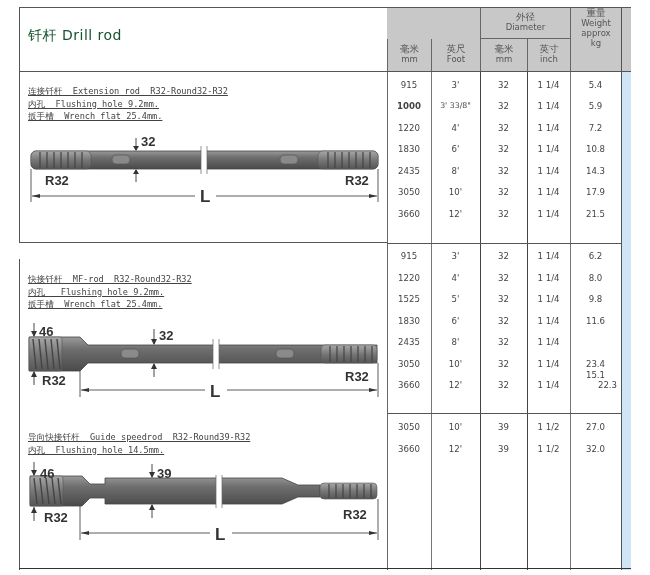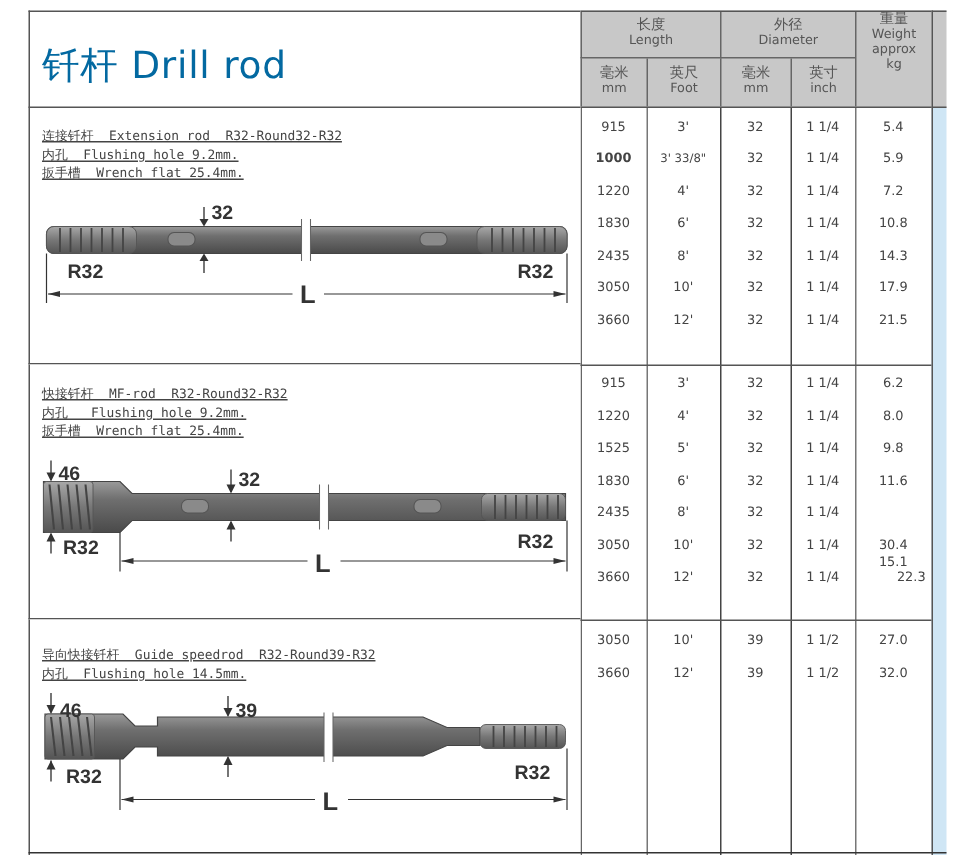--- a/index.html
+++ b/index.html
@@ -4,21 +4,21 @@
 <style>
   html, body { margin: 0; padding: 0; background: #ffffff; }
   body { width: 650px; height: 575px; position: relative; overflow: hidden;
          font-family: "DejaVu Sans", sans-serif; color: #333; }
 
   .sheet { position: absolute; left: 19px; top: 7px; width: 612px; height: 563px; }
 
   
   .title-cell { position: absolute; left: 0; top: 0; width: 368px; height: 65px;
                 border: 1.5px solid #555; border-right: none; box-sizing: border-box; background:#fff; }
-  .title-text { position: absolute; left: 8px; top: 19px; font-size: 25px; color: #0369a1;
+  .title-text { position: absolute; left: 8px; top: 19px; font-size: 14px; color: #14532d;
                 font-family: "DejaVu Sans", sans-serif; letter-spacing: 0.5px; }
 
   .section { position: absolute; left: 0; width: 368px; border-left: 1.5px solid #555;
              border-bottom: 1.5px solid #555; box-sizing: border-box; background: #fff; }
   .desc { position: absolute; left: 8px; font-family: "DejaVu Sans Mono", monospace;
           font-size: 8.6px; line-height: 12.5px; color: #444; white-space: pre; text-decoration: underline; }
 
   
   .tbl { position: absolute; left: 368px; top: 0; width: 234px; height: 563px; }
   .hdr { position: absolute; top: 0; height: 65px; left: 0; width: 234px; background: #c8c8c8;
@@ -43,24 +43,20 @@
 <body>
 
 <div class="sheet">
 
   <div class="title-cell">
     <div class="title-text">钎杆 Drill rod</div>
   </div>
 
   <div class="tbl">
     <div class="hdr">
-      <div class="hcell" style="left:0;top:0;width:93px;height:31px;padding-top:4px;border-bottom:1.2px solid #666;">
-        <span class="cn">长度</span>
-        <span>Length</span>
-      </div>
       <div class="hcell" style="left:93px;top:0;width:90px;height:31px;padding-top:4px;border-bottom:1.2px solid #666;">
         <span class="cn">外径</span>
         <span>Diameter</span>
       </div>
       <div class="hcell" style="left:183px;top:0;width:51px;height:63px;padding-top:0;">
         <span class="cn">重量</span>
         <span style="display:block">Weight</span>
         <span style="display:block">approx</span>
         <span style="display:block">kg</span>
       </div>
@@ -145,21 +141,21 @@
       <line x1="11" y1="97" x2="11" y2="130" stroke="#333" stroke-width="0.8"></line>
       <line x1="358" y1="97" x2="358" y2="130" stroke="#333" stroke-width="0.8"></line>
       <line x1="12" y1="124" x2="175" y2="124" stroke="#333" stroke-width="0.8"></line>
       <line x1="196" y1="124" x2="357" y2="124" stroke="#333" stroke-width="0.8"></line>
       <polygon points="12,124 20,122 20,126" fill="#333"></polygon>
       <polygon points="357,124 349,122 349,126" fill="#333"></polygon>
       <text x="180" y="130" font-size="17">L</text>
     </svg>
   </div>
 
-  <div class="section" style="top:236px;height:170px;">
+  <div class="section" style="top:252px;height:170px;">
     <div class="desc" style="top:14px;">快接钎杆  MF-rod  R32-Round32-R32</div>
     <div class="desc" style="top:26.5px;">内孔   Flushing hole 9.2mm.</div>
     <div class="desc" style="top:39px;">扳手槽  Wrench flat 25.4mm.</div>
     <svg style="position:absolute;left:0;top:0" width="368" height="170">
       <path d="M9,78 L60,78 L68,86 L357,86 L357,104 L68,104 L60,112 L9,112 Z" fill="url(#rodg)" stroke="#444" stroke-width="0.8"></path>
       <rect x="9" y="78" width="33" height="34" rx="2" fill="url(#thrg)" stroke="#555" stroke-width="0.6"></rect>
       <g stroke="#444" stroke-width="1.4">
         <line x1="13" y1="80" x2="16" y2="110"></line>
           <line x1="19" y1="80" x2="22" y2="110"></line>
         <line x1="25" y1="80" x2="28" y2="110"></line>
@@ -341,21 +337,21 @@
       <span class="cell" style="left:412px;top:330px;width:49px;">8'</span>
       <span class="cell" style="left:461px;top:330px;width:47px;">32</span>
       <span class="cell" style="left:508px;top:330px;width:43px;">1 1/4</span>
       <span class="cell" style="left:551px;top:330px;width:51px;margin-top:33px;">15.1</span>
     </div>
     <div>
       <span class="cell" style="left:368px;top:352px;width:44px;">3050</span>
       <span class="cell" style="left:412px;top:352px;width:49px;">10'</span>
       <span class="cell" style="left:461px;top:352px;width:47px;">32</span>
       <span class="cell" style="left:508px;top:352px;width:43px;">1 1/4</span>
-      <span class="cell" style="left:551px;top:352px;width:51px;">30.4</span>
+      <span class="cell" style="left:551px;top:352px;width:51px;">23.4</span>
     </div>
     <div>
       <span class="cell" style="left:368px;top:373px;width:44px;">3660</span>
       <span class="cell" style="left:412px;top:373px;width:49px;">12'</span>
       <span class="cell" style="left:461px;top:373px;width:47px;">32</span>
       <span class="cell" style="left:508px;top:373px;width:43px;">1 1/4</span>
       <span class="cell" style="left:551px;top:373px;width:51px;margin-left:12px;">22.3</span>
     </div>
   </div>
 

